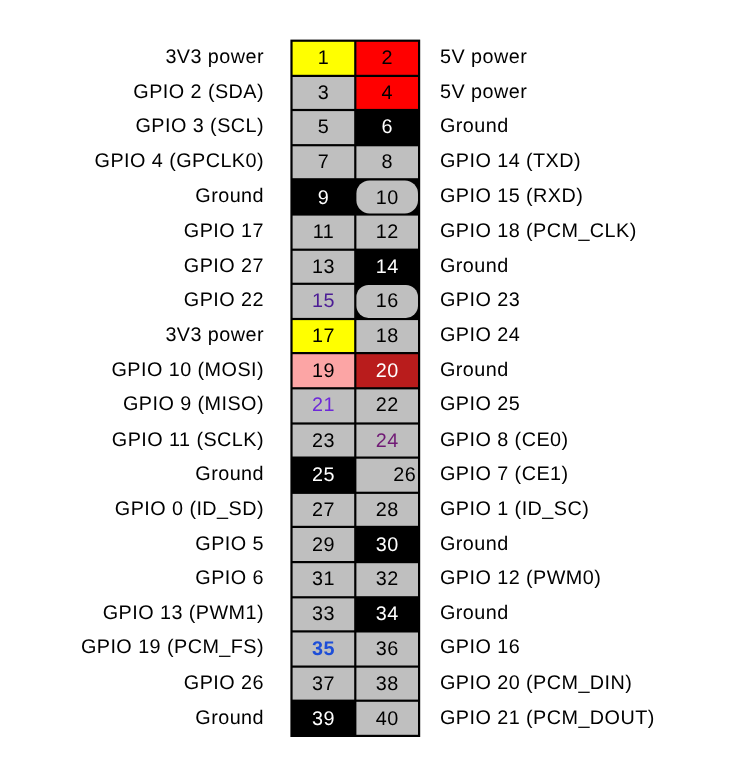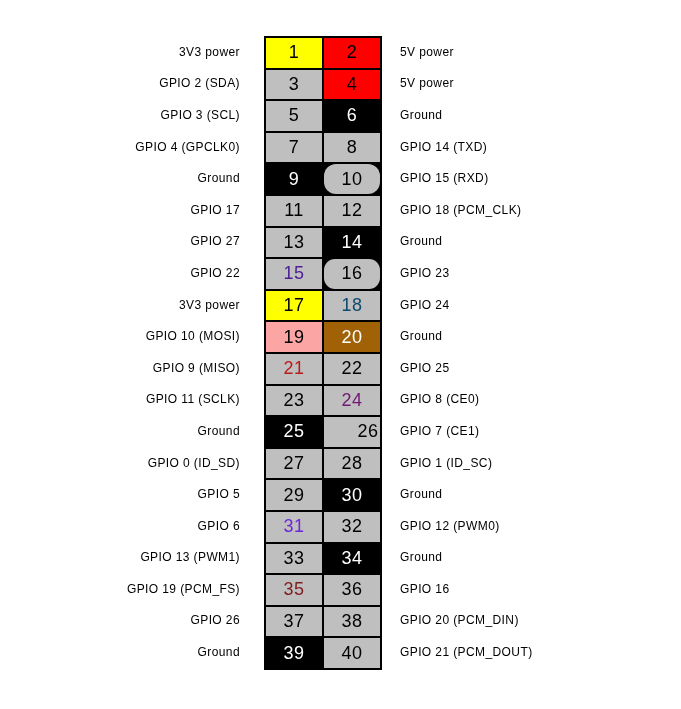--- a/index.html
+++ b/index.html
@@ -24,21 +24,21 @@
     display: flex;
     flex-direction: column;
   }
   .labels-left {
     width: 240px;
   }
   .label {
     height: 31.6px;
     display: flex;
     align-items: center;
-    font-size: 12px;
+    font-size: 18px;
     letter-spacing: 0.4px;
     white-space: nowrap;
   }
   .labels-left .label {
     justify-content: flex-end;
   }
   .pin-grid {
     margin-left: 24px;
     display: grid;
     grid-template-columns: 56px 56px;
@@ -94,38 +94,38 @@
       <div class="cell" style="background: rgb(191, 191, 191); color: rgb(0, 0, 0);">8</div>
       <div class="cell" style="background: rgb(0, 0, 0); color: rgb(255, 255, 255);">9</div>
       <div class="cell" style="background: rgb(191, 191, 191); color: rgb(0, 0, 0); border-radius: 12px;">10</div>
       <div class="cell" style="background: rgb(191, 191, 191); color: rgb(0, 0, 0);">11</div>
       <div class="cell" style="background: rgb(191, 191, 191); color: rgb(0, 0, 0);">12</div>
       <div class="cell" style="background: rgb(191, 191, 191); color: rgb(0, 0, 0);">13</div>
       <div class="cell" style="background: rgb(0, 0, 0); color: rgb(255, 255, 255);">14</div>
       <div class="cell" style="background: rgb(191, 191, 191); color: #4c1d95;">15</div>
       <div class="cell" style="background: rgb(191, 191, 191); color: rgb(0, 0, 0); border-radius: 11px;">16</div>
       <div class="cell" style="background: rgb(255, 255, 0); color: rgb(0, 0, 0);">17</div>
-      <div class="cell" style="background: rgb(191, 191, 191); color: #0c4a6e;">18</div>
+      <div class="cell" style="background: rgb(191, 191, 191); color: #000000;">18</div>
       <div class="cell" style="background: #fca5a5; color: rgb(0, 0, 0);">19</div>
-      <div class="cell" style="background: #a16207; color: rgb(255, 255, 255);">20</div>
-      <div class="cell" style="background: rgb(191, 191, 191); color: #b91c1c;">21</div>
+      <div class="cell" style="background: #b91c1c; color: rgb(255, 255, 255);">20</div>
+      <div class="cell" style="background: rgb(191, 191, 191); color: #6d28d9;">21</div>
       <div class="cell" style="background: rgb(191, 191, 191); color: rgb(0, 0, 0);">22</div>
       <div class="cell" style="background: rgb(191, 191, 191); color: rgb(0, 0, 0);">23</div>
       <div class="cell" style="background: rgb(191, 191, 191); color: #701a75;">24</div>
       <div class="cell" style="background: rgb(0, 0, 0); color: rgb(255, 255, 255);">25</div>
       <div class="cell" style="background: rgb(191, 191, 191); color: rgb(0, 0, 0); padding-left: 32px;">26</div>
       <div class="cell" style="background: rgb(191, 191, 191); color: rgb(0, 0, 0);">27</div>
       <div class="cell" style="background: rgb(191, 191, 191); color: rgb(0, 0, 0);">28</div>
       <div class="cell" style="background: rgb(191, 191, 191); color: rgb(0, 0, 0);">29</div>
       <div class="cell" style="background: rgb(0, 0, 0); color: rgb(255, 255, 255);">30</div>
-      <div class="cell" style="background: rgb(191, 191, 191); color: #6d28d9;">31</div>
+      <div class="cell" style="background: rgb(191, 191, 191); color: #000000;">31</div>
       <div class="cell" style="background: rgb(191, 191, 191); color: rgb(0, 0, 0);">32</div>
       <div class="cell" style="background: rgb(191, 191, 191); color: rgb(0, 0, 0);">33</div>
       <div class="cell" style="background: rgb(0, 0, 0); color: rgb(255, 255, 255);">34</div>
-      <div class="cell" style="background: rgb(191, 191, 191); color: #7f1d1d;">35</div>
+      <div class="cell" style="background: rgb(191, 191, 191); color: #1d4ed8; font-weight: bold;">35</div>
       <div class="cell" style="background: rgb(191, 191, 191); color: rgb(0, 0, 0);">36</div>
       <div class="cell" style="background: rgb(191, 191, 191); color: rgb(0, 0, 0);">37</div>
       <div class="cell" style="background: rgb(191, 191, 191); color: rgb(0, 0, 0);">38</div>
       <div class="cell" style="background: rgb(0, 0, 0); color: rgb(255, 255, 255);">39</div>
       <div class="cell" style="background: rgb(191, 191, 191); color: rgb(0, 0, 0);">40</div>
     </div>
   <div class="labels-col labels-right">
       <div class="label">5V power</div>
       <div class="label">5V power</div>
       <div class="label">Ground</div>

